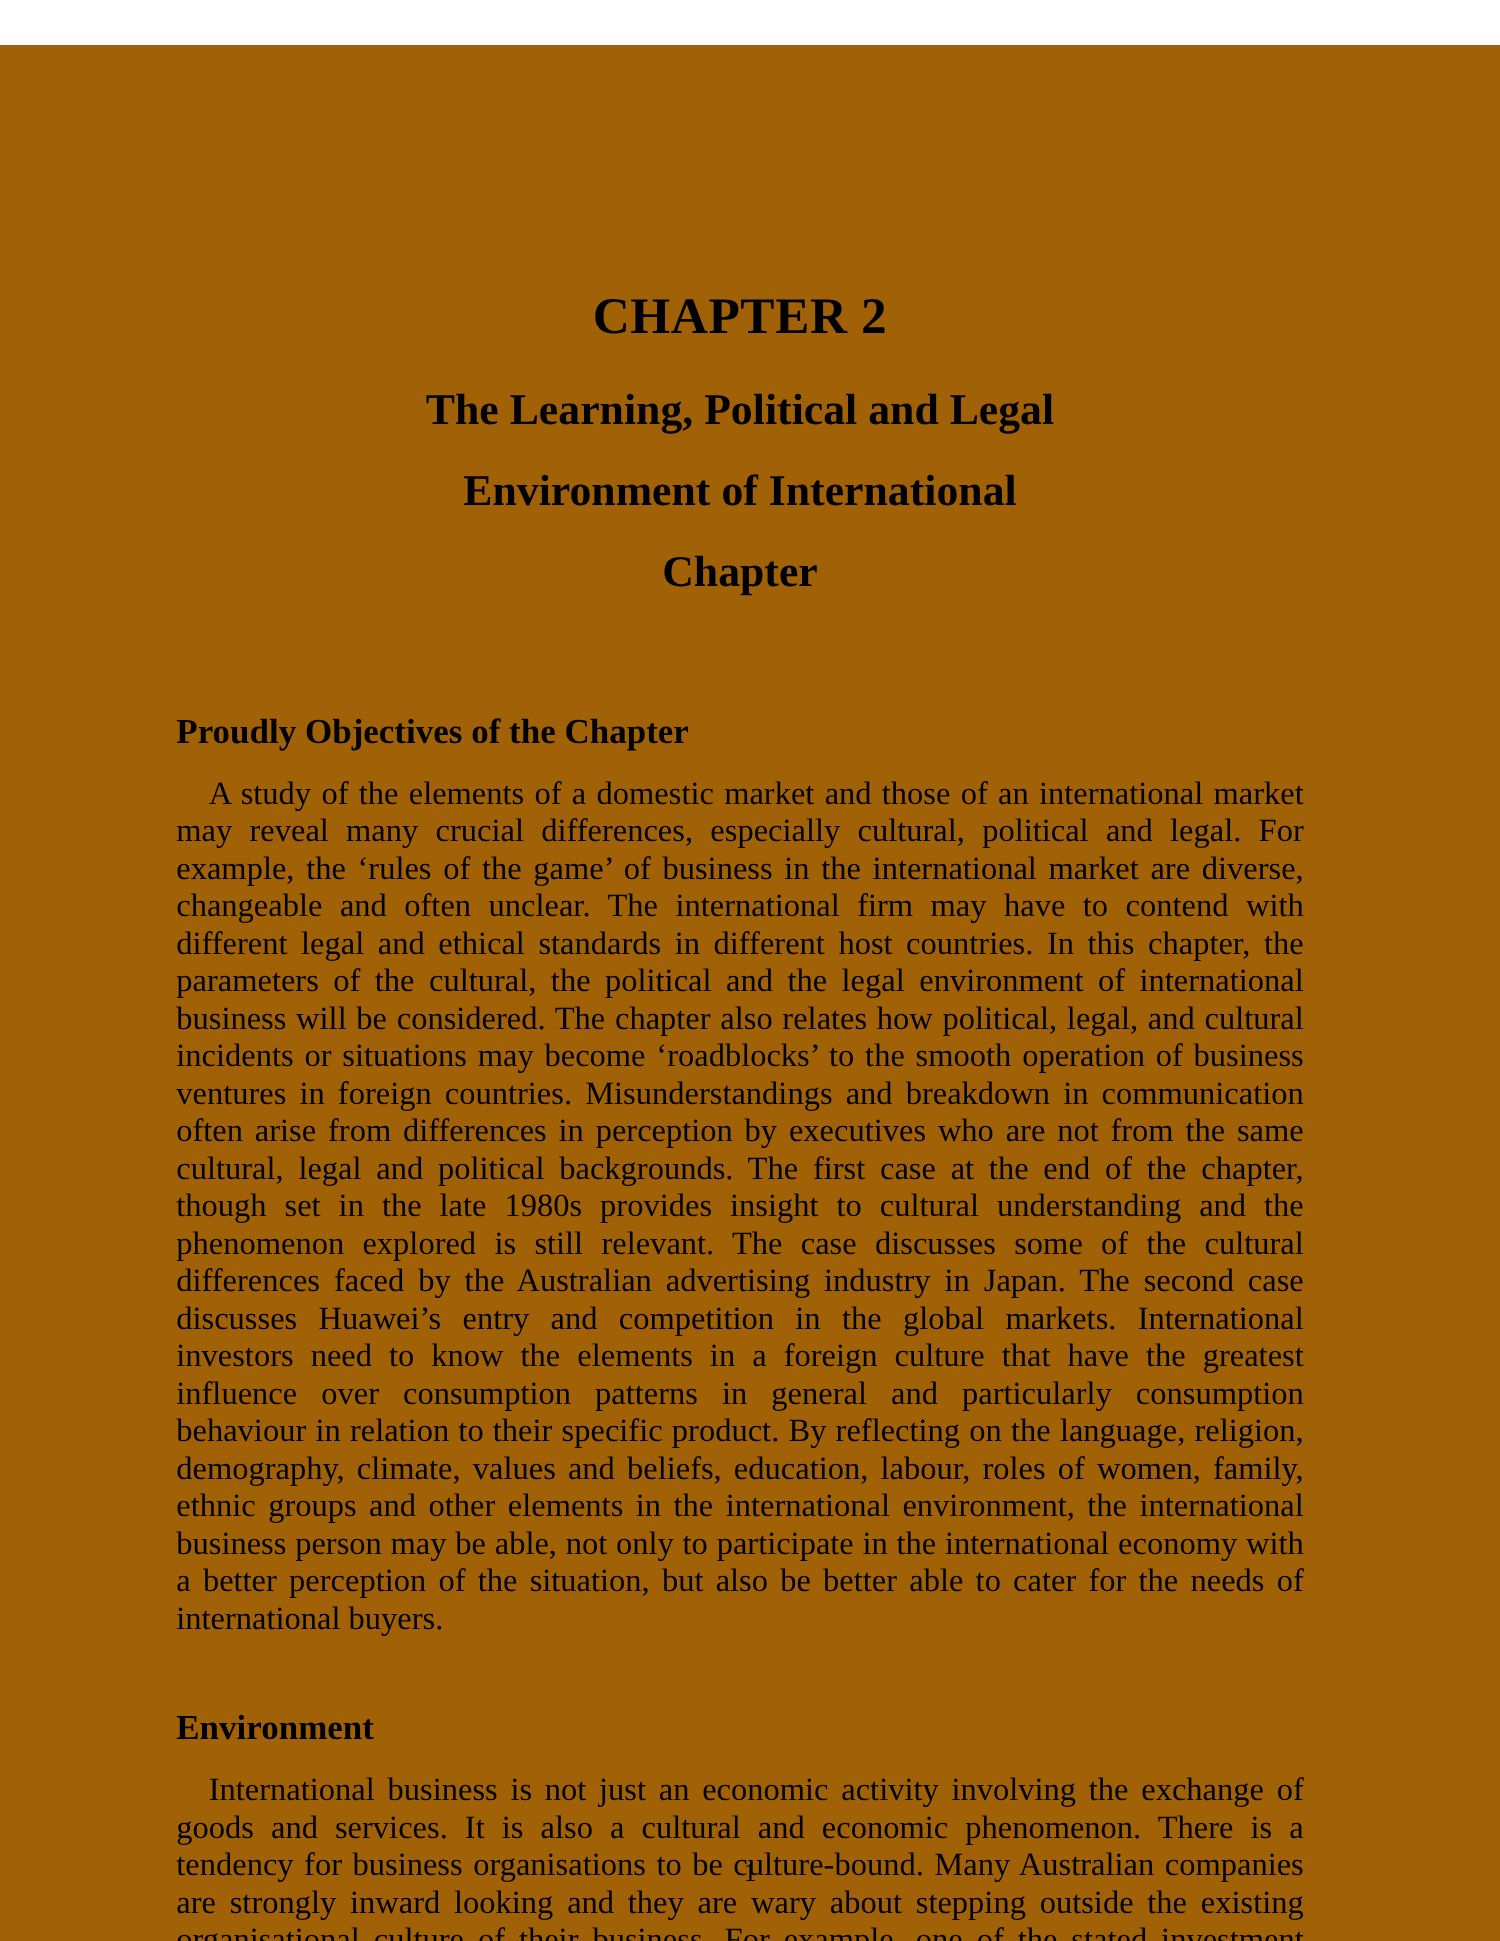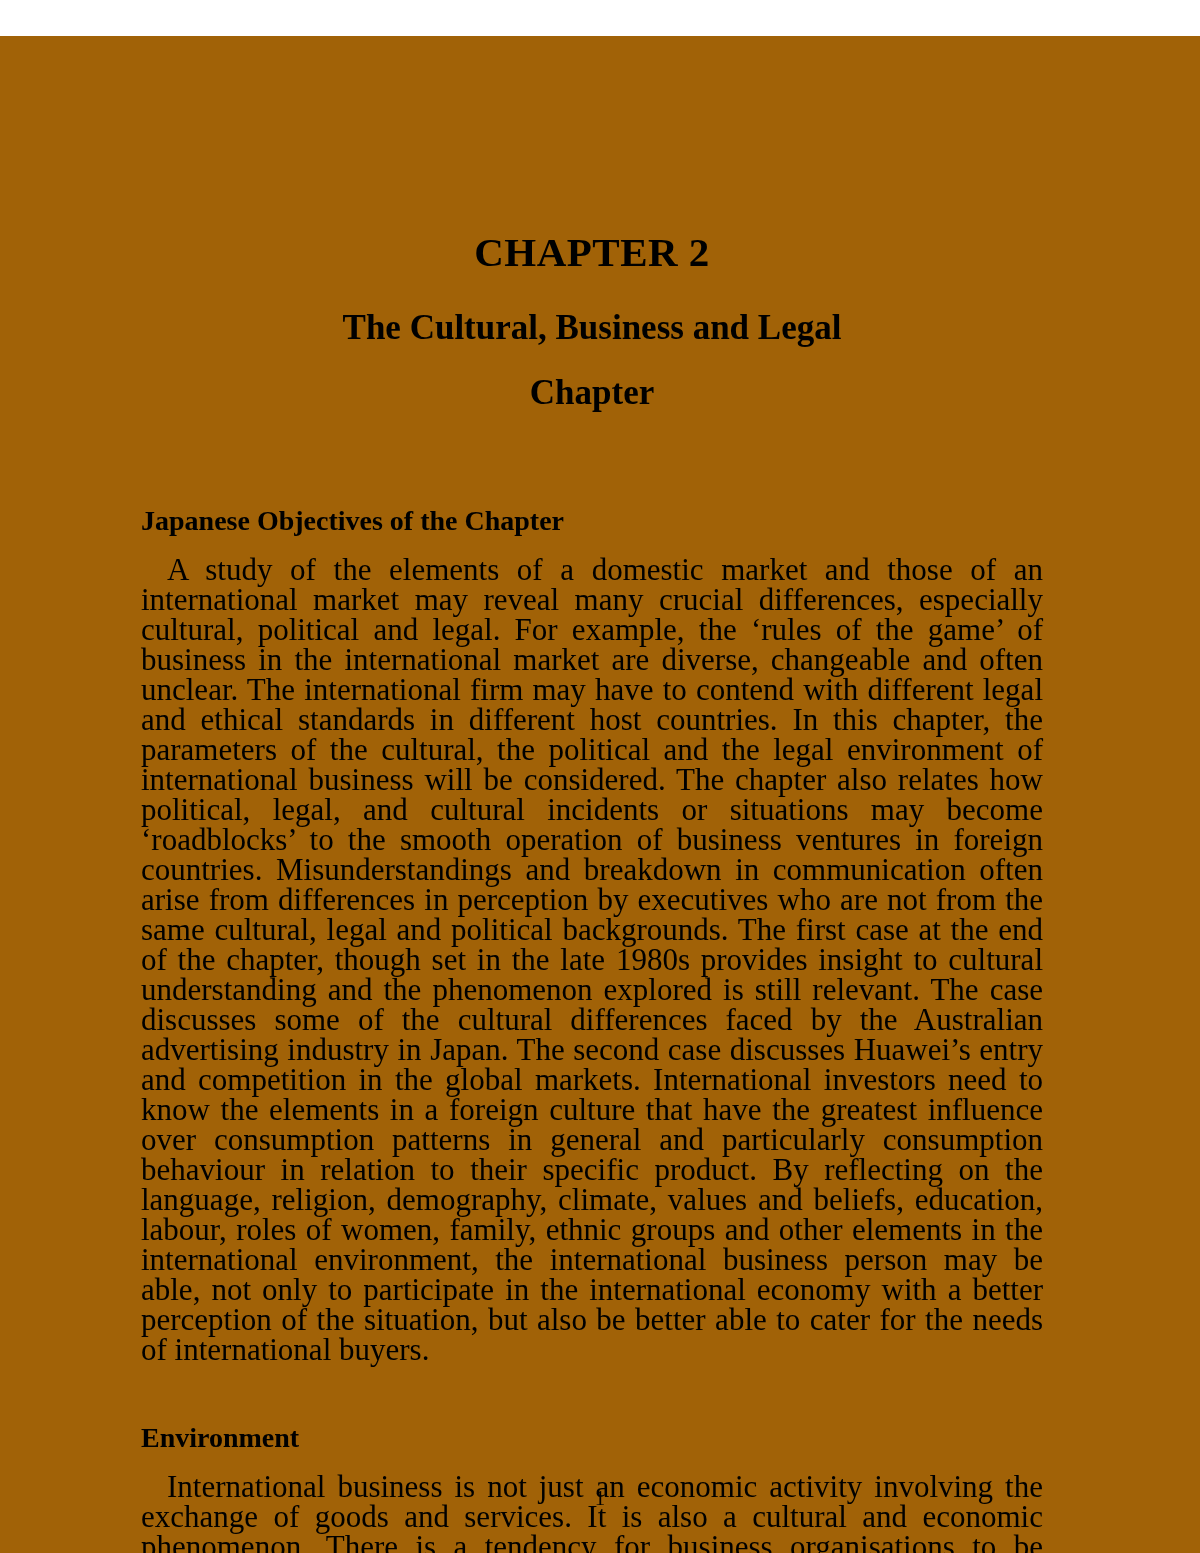--- a/index.html
+++ b/index.html
@@ -55,21 +55,21 @@
     line-height: 1.2;
     text-align: left;
   }
   .heading-objectives {
     padding-top: 79px;
   }
   .heading-introduction {
     padding-top: 56px;
   }
   p.body-text {
-    font-size: 31px;
+    font-size: 26px;
     line-height: 30px;
     text-align: justify;
     text-justify: inter-word;
     margin: 0;
     text-indent: 26px;
     hyphens: none;
     word-spacing: 0px;
   }
   .para-objectives {
     padding-top: 17px;
@@ -90,26 +90,27 @@
 </head>
 <body>
 
 <div class="page">
 
   <div class="content">
 
     <div class="title-block">
       <div class="chapter-number">CHAPTER 2</div>
       <div class="chapter-title">
-        <span class="tline">The Cultural, Business and Legal</span>
+        <span class="tline">The Learning, Political and Legal</span>
+        <span class="tline">Environment of International</span>
         <span class="tline">Chapter</span>
       </div>
     </div>
 
-    <h2 class="section-heading heading-objectives">Japanese Objectives of the Chapter</h2>
+    <h2 class="section-heading heading-objectives">Proudly Objectives of the Chapter</h2>
     <p class="body-text para-objectives">A study of the elements of a domestic market and those of an international market may reveal many crucial differences, especially cultural, political and legal.  For example, the ‘rules of the game’ of business in the international market are diverse, changeable and often unclear.  The international firm may have to contend with different legal and ethical standards in different host countries.  In this chapter, the parameters of the cultural, the political and the legal environment of international business will be considered.  The chapter also relates how political, legal, and cultural incidents or situations may become ‘roadblocks’ to the smooth operation of business ventures in foreign countries.  Misunderstandings and breakdown in communication often arise from differences in perception by executives who are not from the same cultural, legal and political backgrounds.  The first case at the end of the chapter, though set in the late 1980s provides insight to cultural understanding and the phenomenon explored is still relevant. The case discusses some of the cultural differences faced by the Australian advertising industry in Japan. The second case discusses Huawei’s entry and competition in the global markets.  International investors need to know the elements in a foreign culture that have the greatest influence over consumption patterns in general and particularly consumption behaviour in relation to their specific product.  By reflecting on the language, religion, demography, climate, values and beliefs, education, labour, roles of women, family, ethnic groups and other elements in the international environment, the international business person may be able, not only to participate in the international economy with a better perception of the situation, but also be better able to cater for the needs of international buyers.</p>
 
     <h2 class="section-heading heading-introduction">Environment</h2>
     <p class="body-text para-introduction">International business is not just an economic activity involving the exchange of goods and services.  It is also a cultural and economic phenomenon.  There is a tendency for business organisations to be culture-bound.  Many Australian companies are strongly inward looking and they are wary about stepping outside the existing organisational culture of their business. For example, one of the stated investment strategy objectives of Coles is to develop new retail business mainly in Australia with tag lines “Proudly Australian”.  In contrast, the Japanese company Daimaru in the 1960s, ventured into international markets with global expansion in</p>
 
   </div>
 
   <div class="page-number">1</div>
 
 </div>

